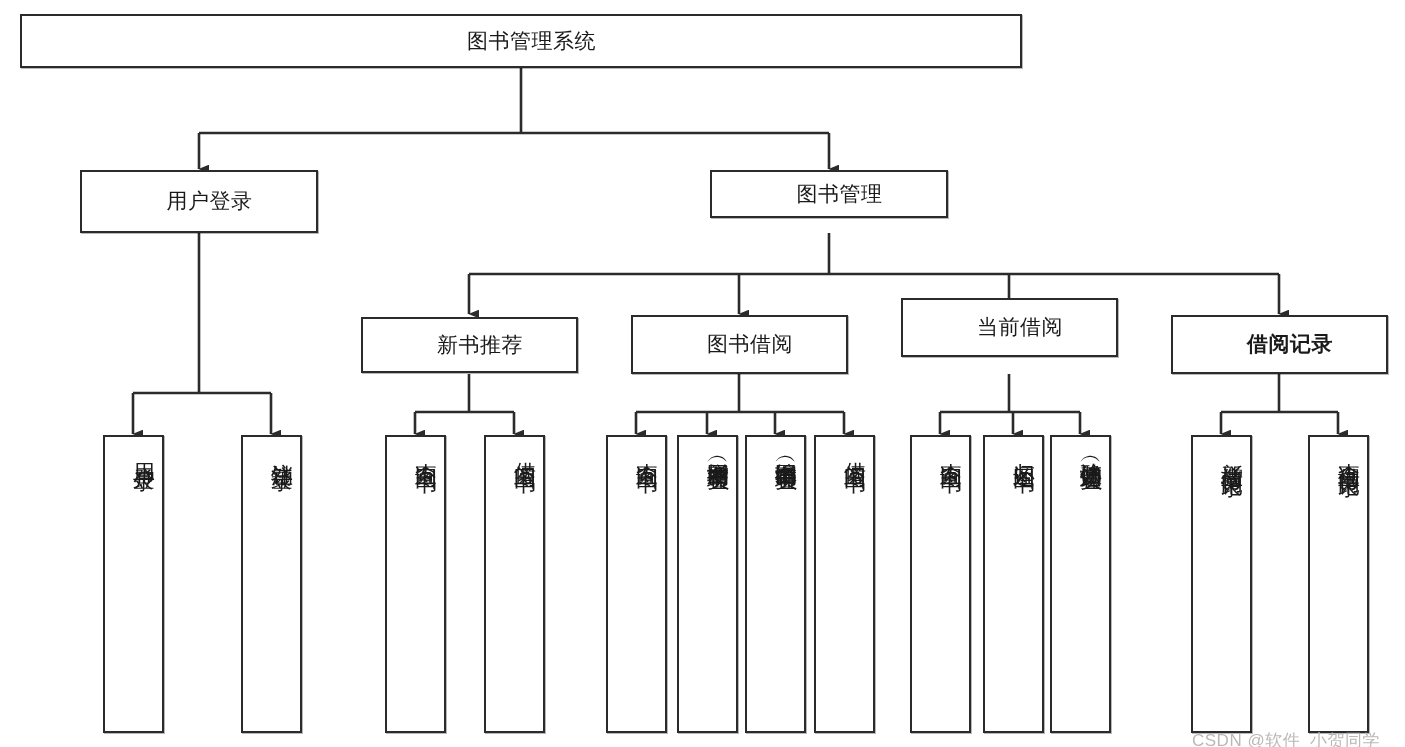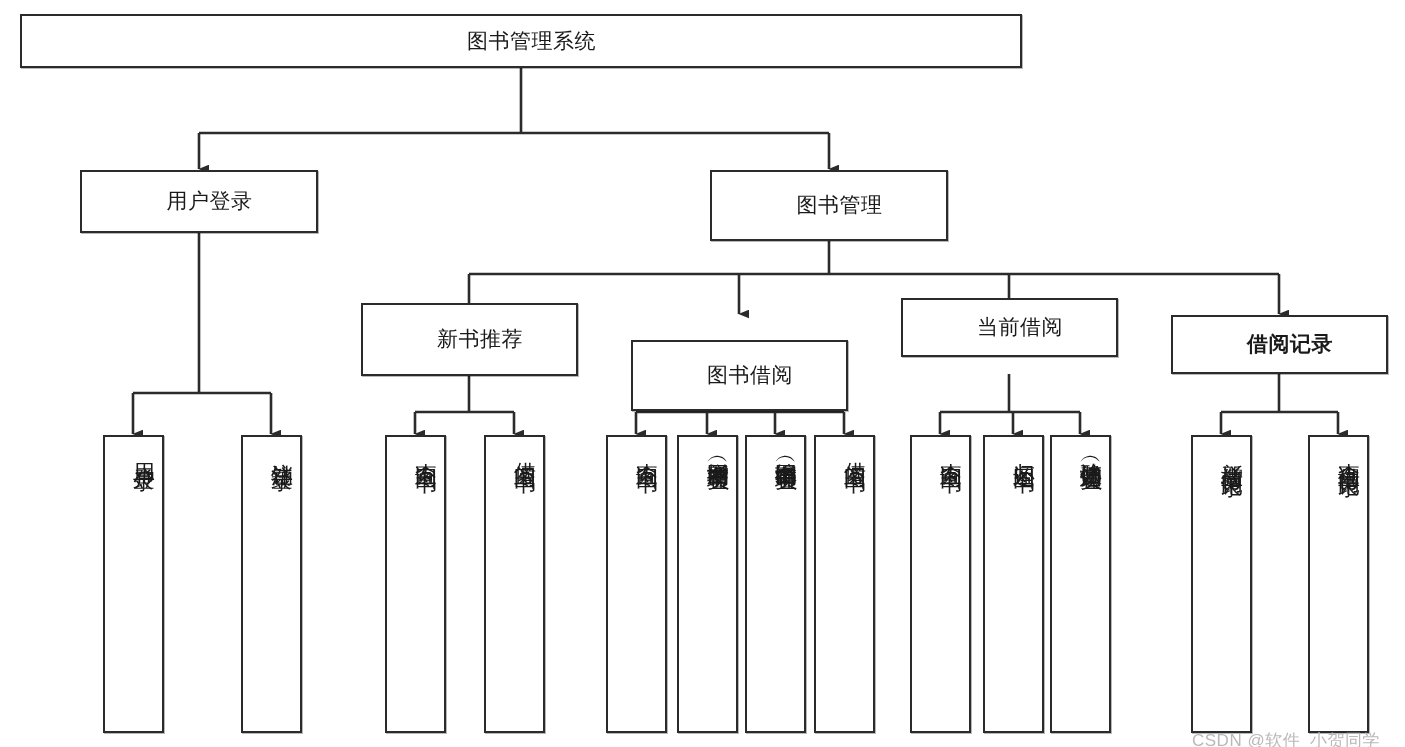--- a/index.html
+++ b/index.html
@@ -120,27 +120,27 @@
       </g>
   </svg>
 
   <div id="nodes-layer">
       <div class="node-box" style="left: 20px; top: 14px; width: 1002px; height: 54px;">
         <span class="node-label">图书管理系统</span>
       </div>
       <div class="node-box" style="left: 80px; top: 170px; width: 238px; height: 63px;">
         <span class="node-label">用户登录</span>
       </div>
-      <div class="node-box" style="left: 710px; top: 170px; width: 238px; height: 71px;">
+      <div class="node-box" style="left: 710px; top: 170px; width: 238px; height: 48px;">
         <span class="node-label">图书管理</span>
       </div>
-      <div class="node-box" style="left: 361px; top: 303px; width: 217px; height: 73px;">
+      <div class="node-box" style="left: 361px; top: 317px; width: 217px; height: 56px;">
         <span class="node-label">新书推荐</span>
       </div>
-      <div class="node-box" style="left: 631px; top: 315px; width: 217px; height: 71px; margin-top: 25px;">
+      <div class="node-box" style="left: 631px; top: 315px; width: 217px; height: 59px;">
         <span class="node-label">图书借阅</span>
       </div>
       <div class="node-box" style="left: 901px; top: 298px; width: 217px; height: 59px;">
         <span class="node-label">当前借阅</span>
       </div>
       <div class="node-box" style="left: 1171px; top: 315px; width: 217px; height: 59px; font-weight: bold;">
         <span class="node-label">借阅记录</span>
       </div>
       <div class="node-box vertical" style="left: 103px; top: 435px; width: 61px; height: 298px;">
         <span class="node-label">用户登录</span>

